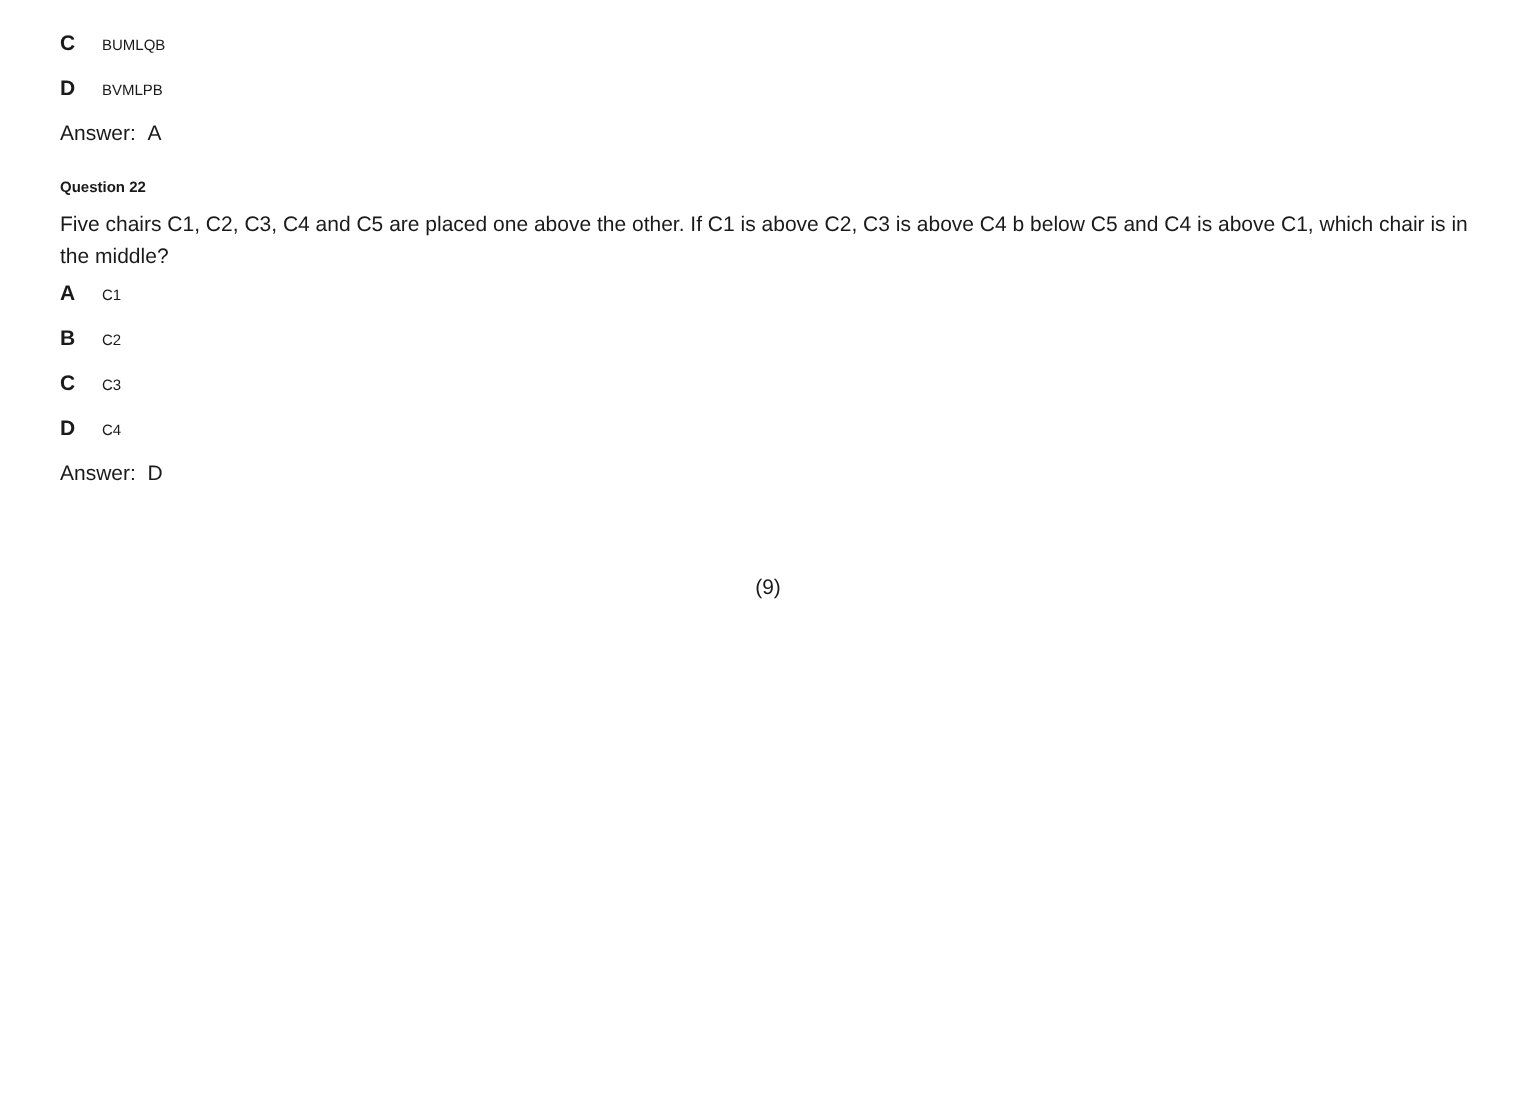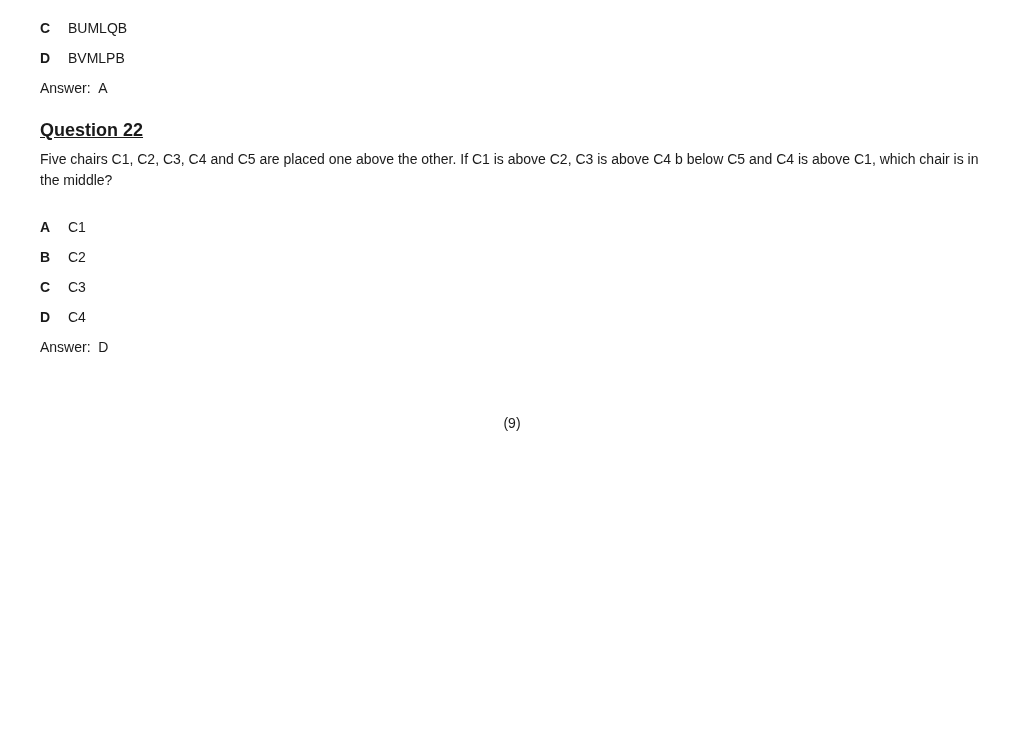--- a/index.html
+++ b/index.html
@@ -20,39 +20,38 @@
       display: flex;
       align-items: baseline;
       margin-bottom: 14px;
     }
     .option-letter {
       font-weight: bold;
       min-width: 28px;
       font-size: 14px;
     }
     .option-text {
-      font-size: 14px;
+      font-size: 10px;
     }
     .answer-row {
       margin-bottom: 24px;
       font-size: 14px;
     }
     .answer-label {
       font-weight: normal;
     }
     .question-heading {
       font-weight: bold;
-      font-size: 18px;
+      font-size: 10px;
       margin-bottom: 8px;
-      text-decoration: underline;
     }
     .question-body {
       font-size: 14px;
       line-height: 1.5;
-      margin-bottom: 28px;
+      margin-bottom: 6px;
     }
     .page-number {
       text-align: center;
       font-size: 14px;
       margin-top: 60px;
     }
   </style>
 </head>
 <body>
 

